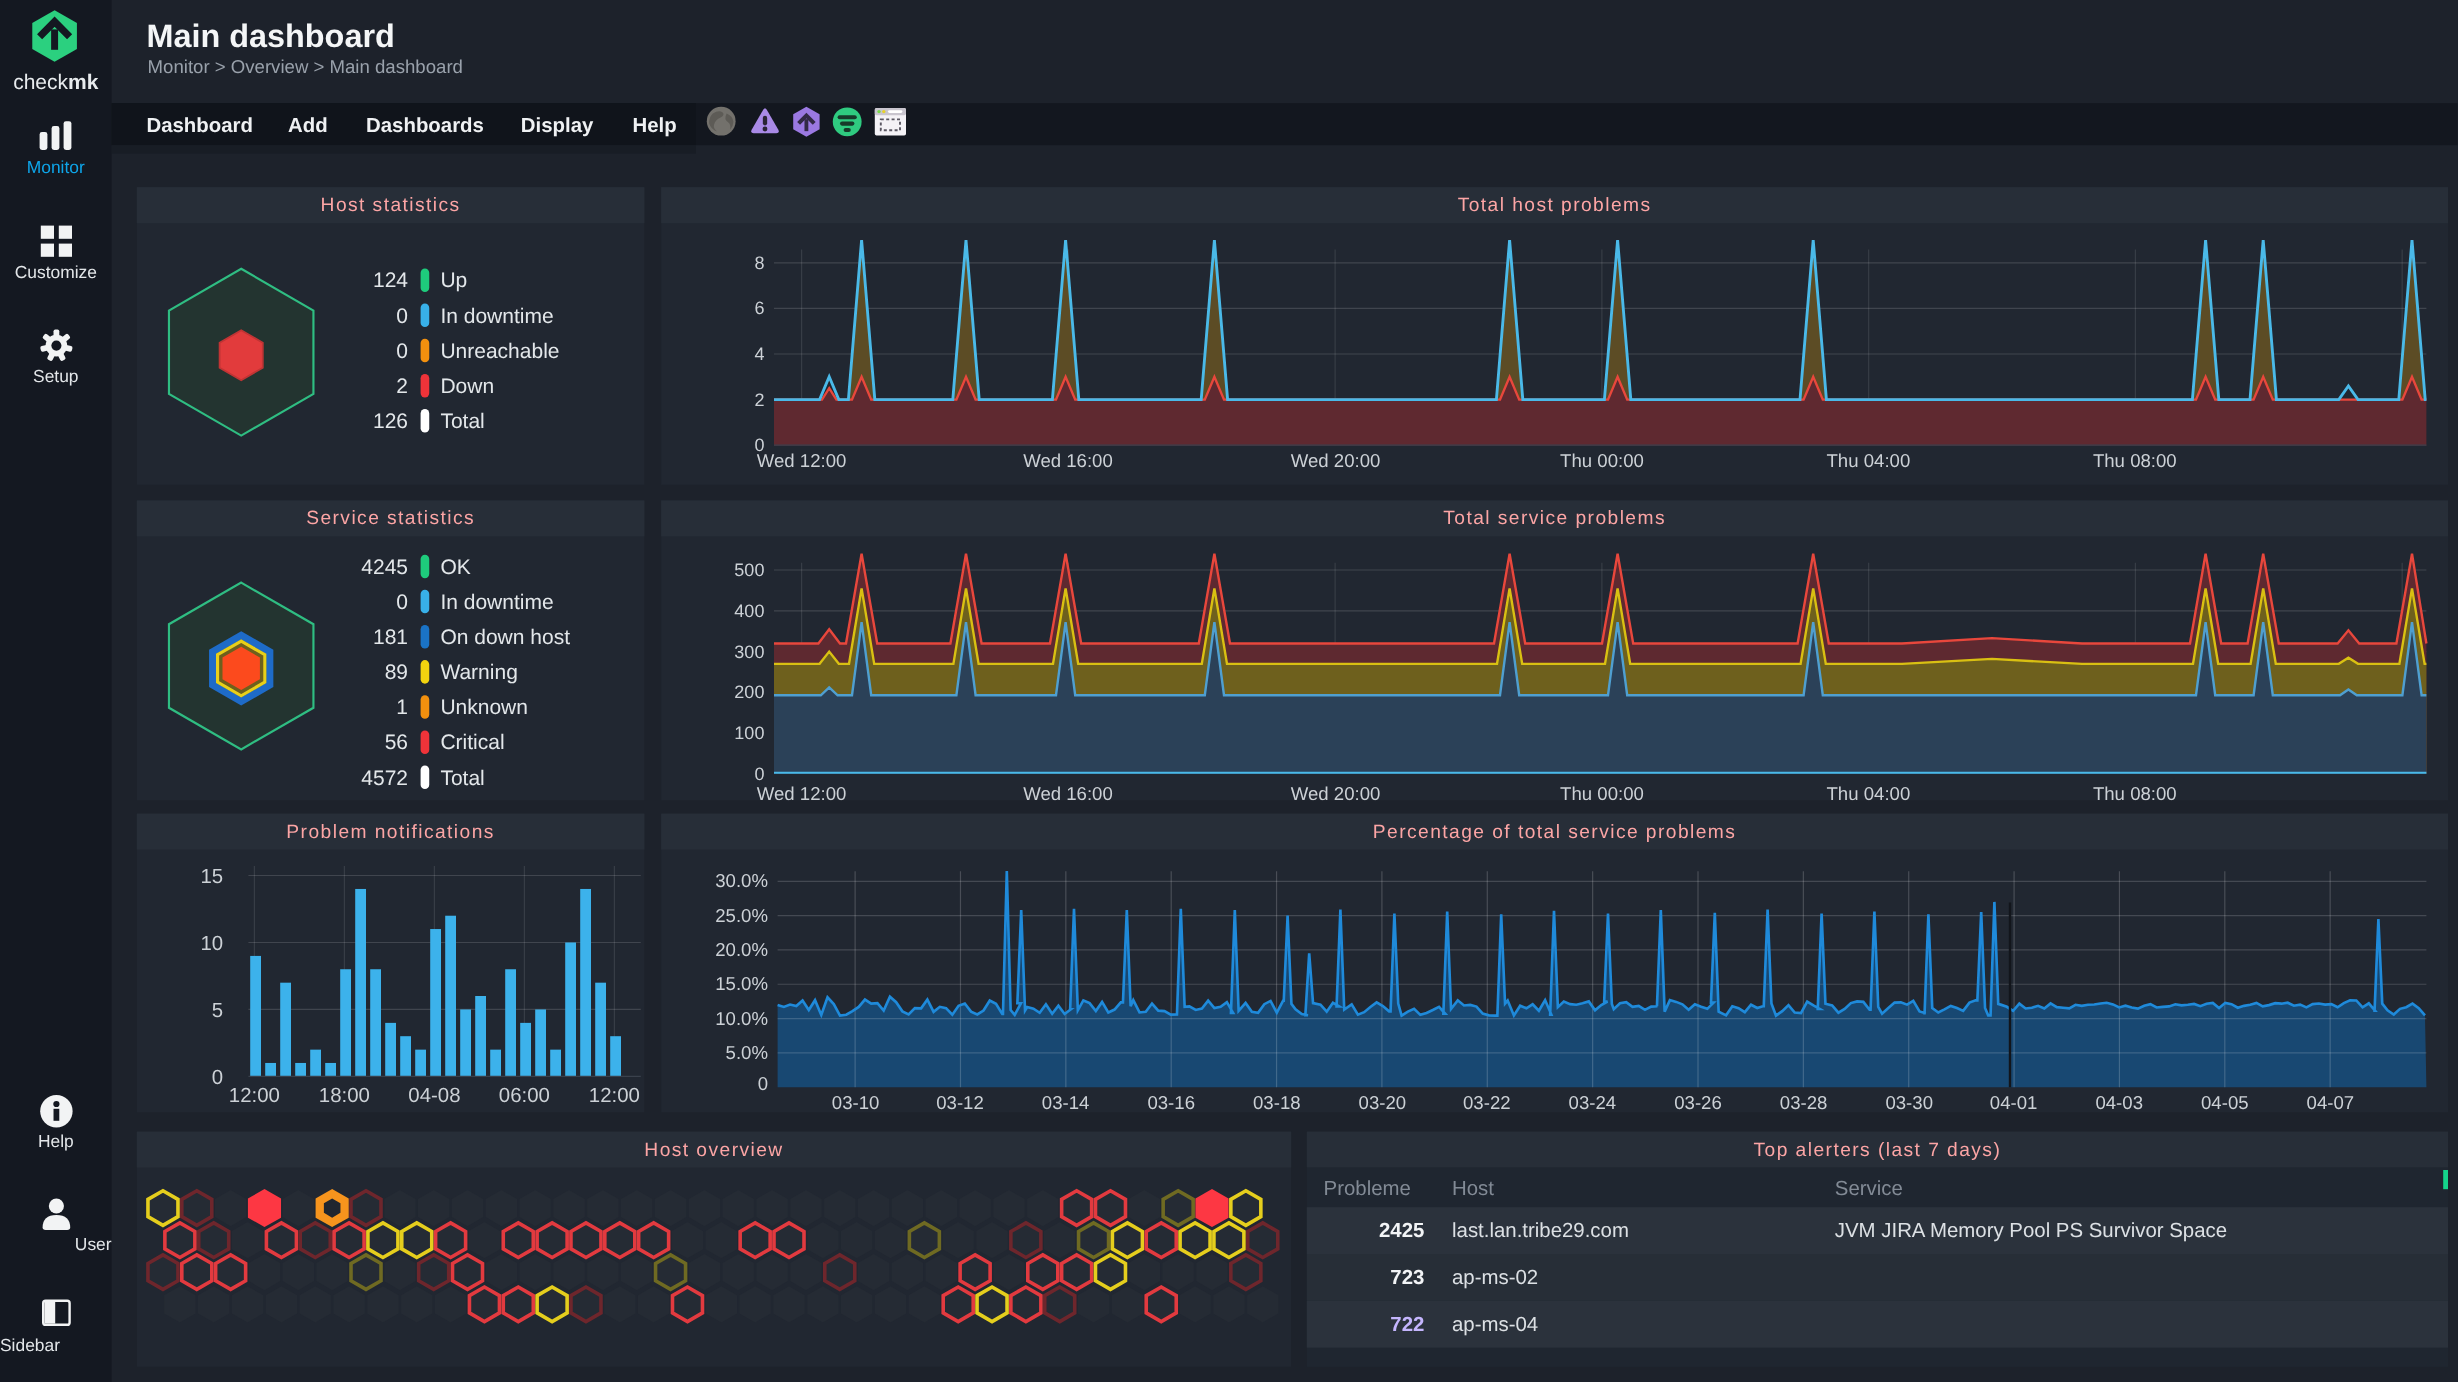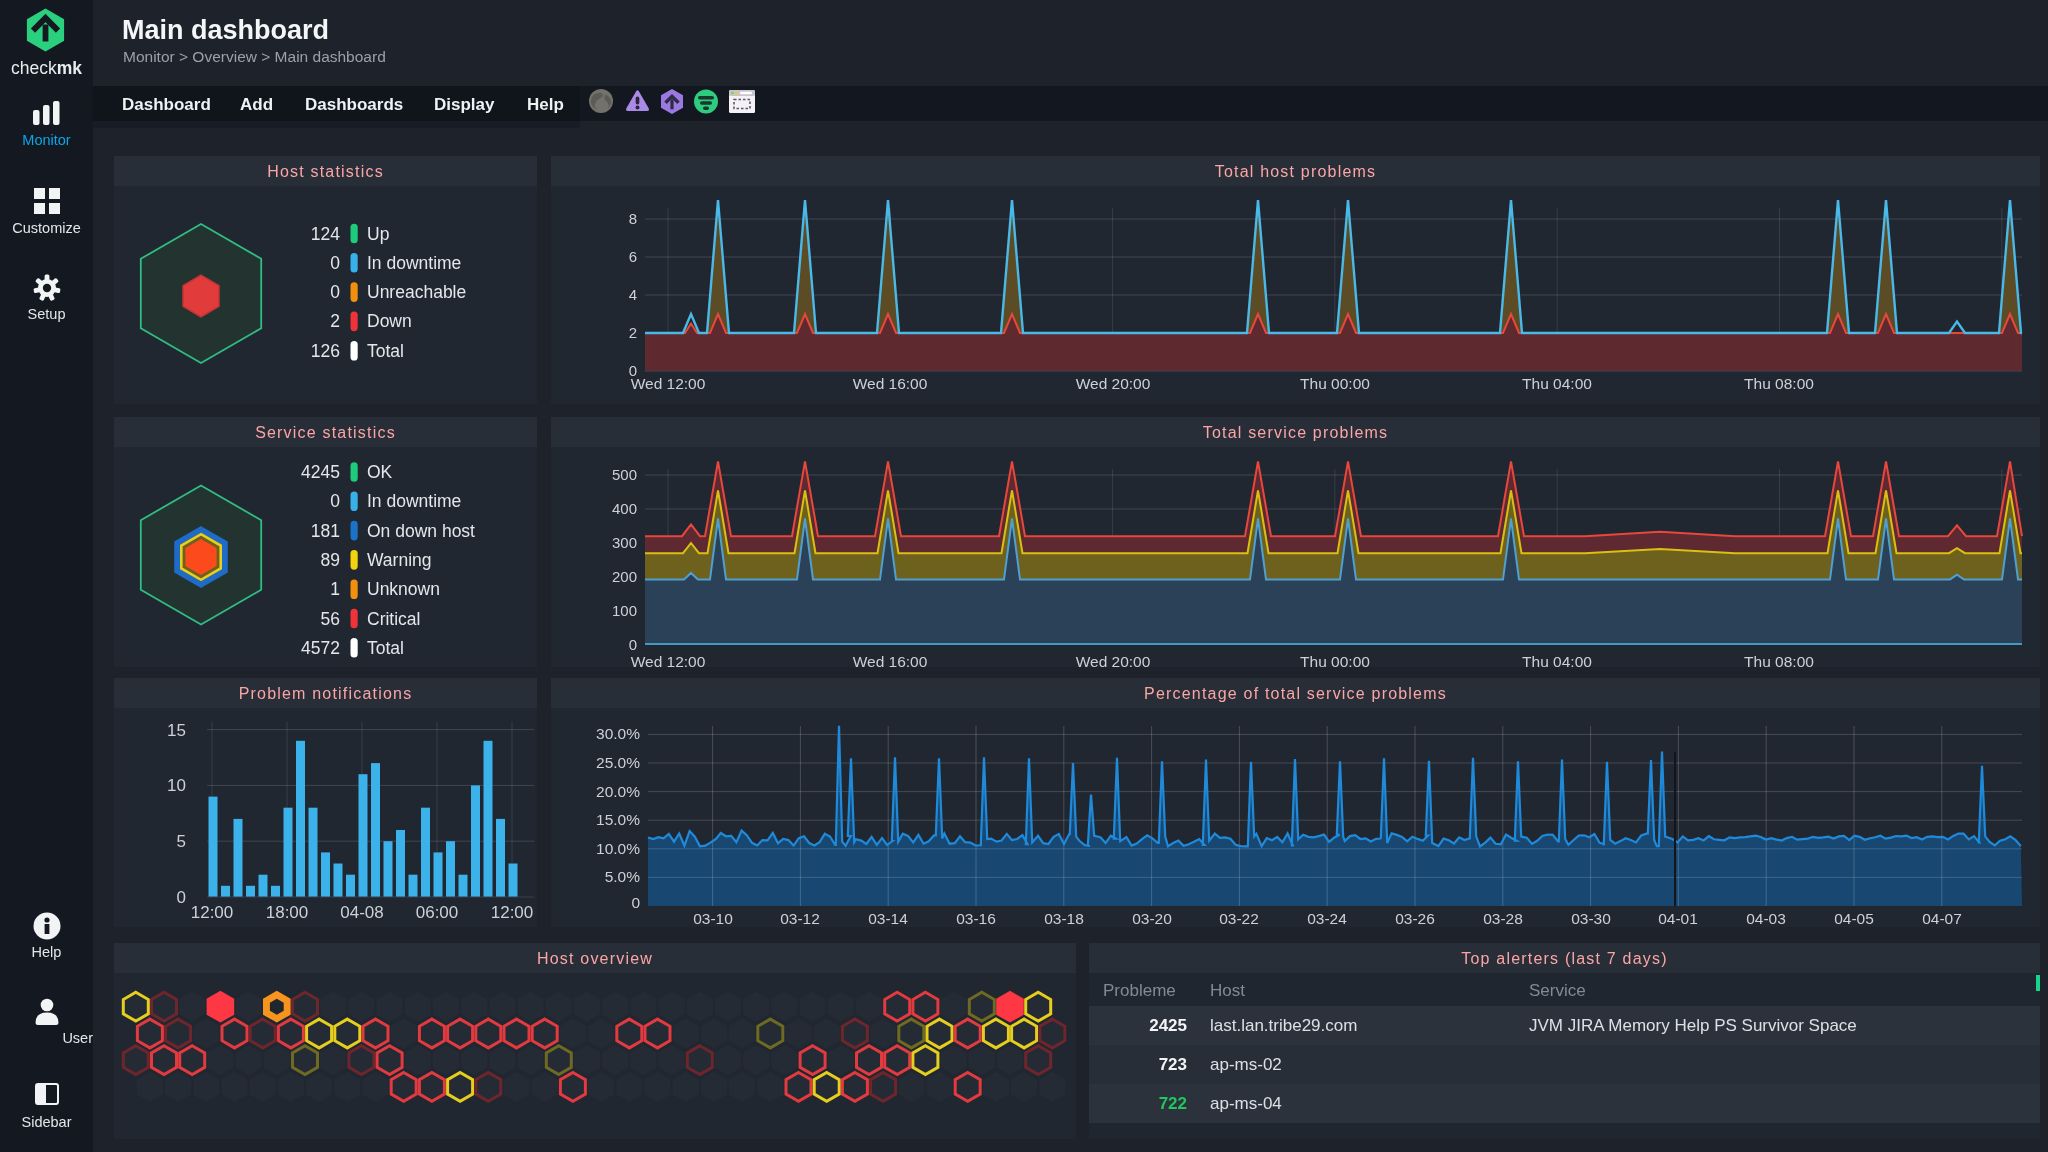--- a/index.html
+++ b/index.html
@@ -56,21 +56,21 @@
     <g fill="#f2f3f4">
       <circle cx="17" cy="8" r="6.3"></circle>
       <path d="M5.5 26 Q5.5 15.5 17 15.5 Q28.5 15.5 28.5 26 Q28.5 28 26 28 L8 28 Q5.5 28 5.5 26 Z"></path>
     </g>
   </svg>
 <div class="abs" style="left:0;top:1030px;width:93px;text-align:right;font-size:14.5px;color:#e3e6e9">User</div>
 <svg class="abs" style="left:30px;top:1081px" width="34" height="30" viewBox="0 0 34 30">
     <rect x="6" y="3" width="22" height="20" rx="2" fill="none" stroke="#f2f3f4" stroke-width="2"></rect>
     <rect x="7" y="4" width="9" height="18" fill="#f2f3f4"></rect>
   </svg>
-<div class="abs" style="left:0;top:1114px;width:93px;text-align:center;font-size:14.5px;color:#e3e6e9">Sidebar</div>
+<div class="abs" style="left:0;top:1114px;width:93px;text-align:left;font-size:14.5px;color:#e3e6e9">Sidebar</div>
 <div class="abs" style="left:122px;top:15px;font-size:27px;font-weight:bold;color:#f4f6f7">Main dashboard</div>
 <div class="abs" style="left:123px;top:48px;font-size:15.5px;color:#99a1ab">Monitor &gt; Overview &gt; Main dashboard</div>
 <div class="abs" style="left:93px;top:86px;width:1955px;height:35px;background:#13171f"></div>
 <div class="abs" style="left:93px;top:86px;width:487px;height:35px;background:#10141b"></div>
 <div class="abs" style="left:93px;top:121px;width:487px;height:7px;background:#181d25"></div>
 <div class="abs" style="left:122px;top:95px;font-size:17px;font-weight:bold;color:#eff1f3">Dashboard</div>
 <div class="abs" style="left:240px;top:95px;font-size:17px;font-weight:bold;color:#eff1f3">Add</div>
 <div class="abs" style="left:305px;top:95px;font-size:17px;font-weight:bold;color:#eff1f3">Dashboards</div>
 <div class="abs" style="left:434px;top:95px;font-size:17px;font-weight:bold;color:#eff1f3">Display</div>
 <div class="abs" style="left:527px;top:95px;font-size:17px;font-weight:bold;color:#eff1f3">Help</div>
@@ -461,18 +461,18 @@
   </svg>
 <div class="abs" style="left:1089px;top:973px;width:951px;height:166px;background:#1f2630">
 <div class="abs" style="left:0;top:33px;width:951px;height:39px;background:#2b323c"></div>
 <div class="abs" style="left:0;top:72px;width:951px;height:39px;background:#272e37"></div>
 <div class="abs" style="left:0;top:111px;width:951px;height:39px;background:#2b323c"></div>
 <div class="abs" style="left:14px;top:8px;font-size:17px;color:#828a95">Probleme</div>
 <div class="abs" style="left:121px;top:8px;font-size:17px;color:#828a95">Host</div>
 <div class="abs" style="left:440px;top:8px;font-size:17px;color:#828a95">Service</div>
 <div class="abs" style="left:0;top:43px;width:98px;text-align:right;font-size:17px;font-weight:bold;color:#f2f4f6">2425</div>
 <div class="abs" style="left:121px;top:43px;font-size:17px;color:#dce0e4">last.lan.tribe29.com</div>
-<div class="abs" style="left:440px;top:43px;font-size:17px;color:#dce0e4">JVM JIRA Memory Help PS Survivor Space</div>
+<div class="abs" style="left:440px;top:43px;font-size:17px;color:#dce0e4">JVM JIRA Memory Pool PS Survivor Space</div>
 <div class="abs" style="left:0;top:82px;width:98px;text-align:right;font-size:17px;font-weight:bold;color:#f2f4f6">723</div>
 <div class="abs" style="left:121px;top:82px;font-size:17px;color:#dce0e4">ap-ms-02</div>
-<div class="abs" style="left:0;top:121px;width:98px;text-align:right;font-size:17px;font-weight:bold;color:#22c55e">722</div>
+<div class="abs" style="left:0;top:121px;width:98px;text-align:right;font-size:17px;font-weight:bold;color:#c4b5fd">722</div>
 <div class="abs" style="left:121px;top:121px;font-size:17px;color:#dce0e4">ap-ms-04</div>
 <div class="abs" style="left:947px;top:2px;width:4px;height:16px;background:#15d48b"></div>
 </div>
 </body></html>

